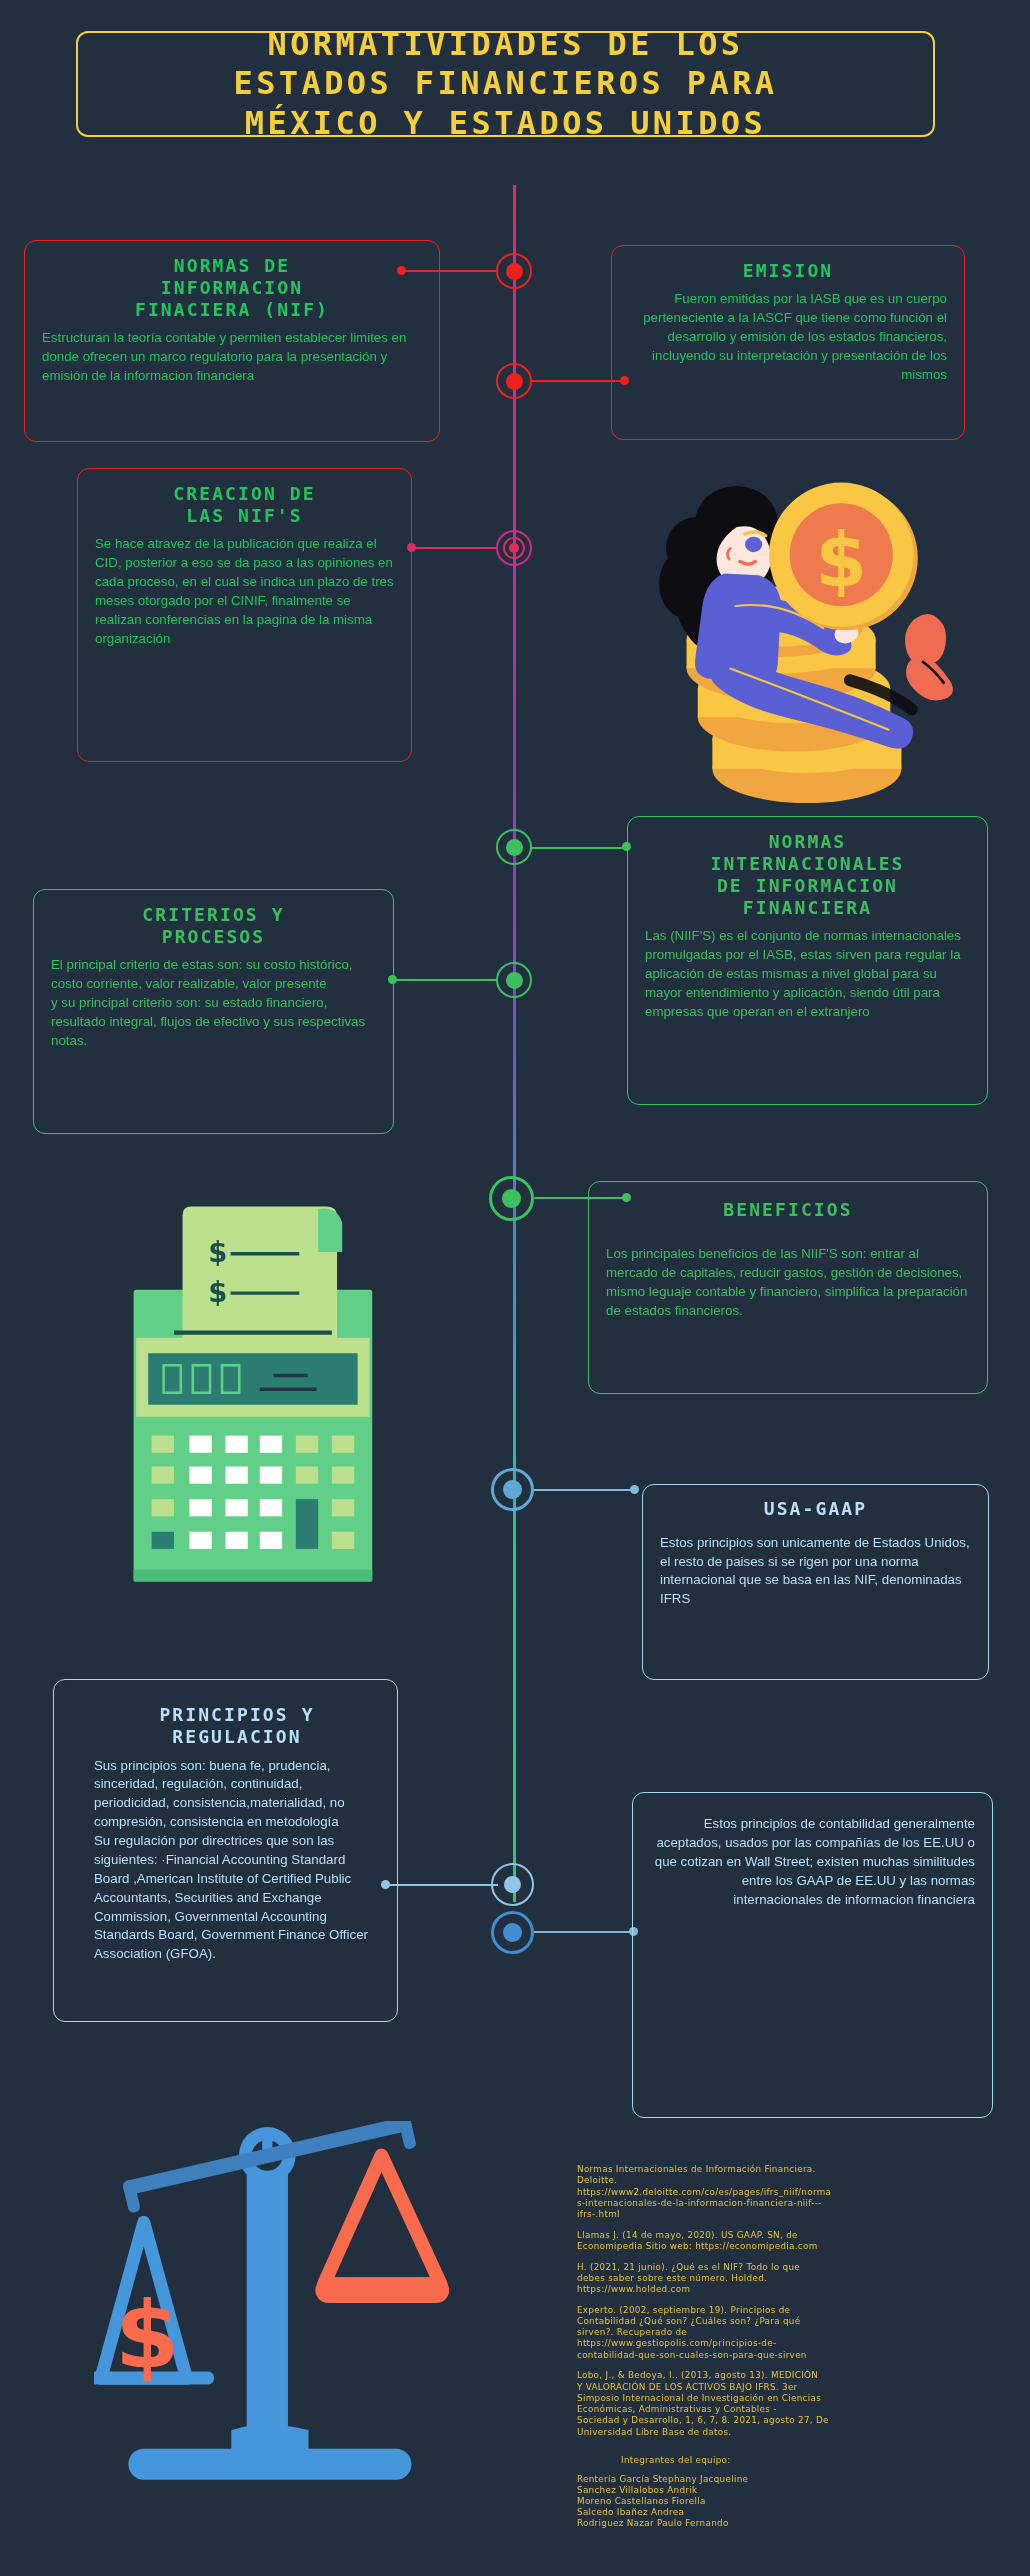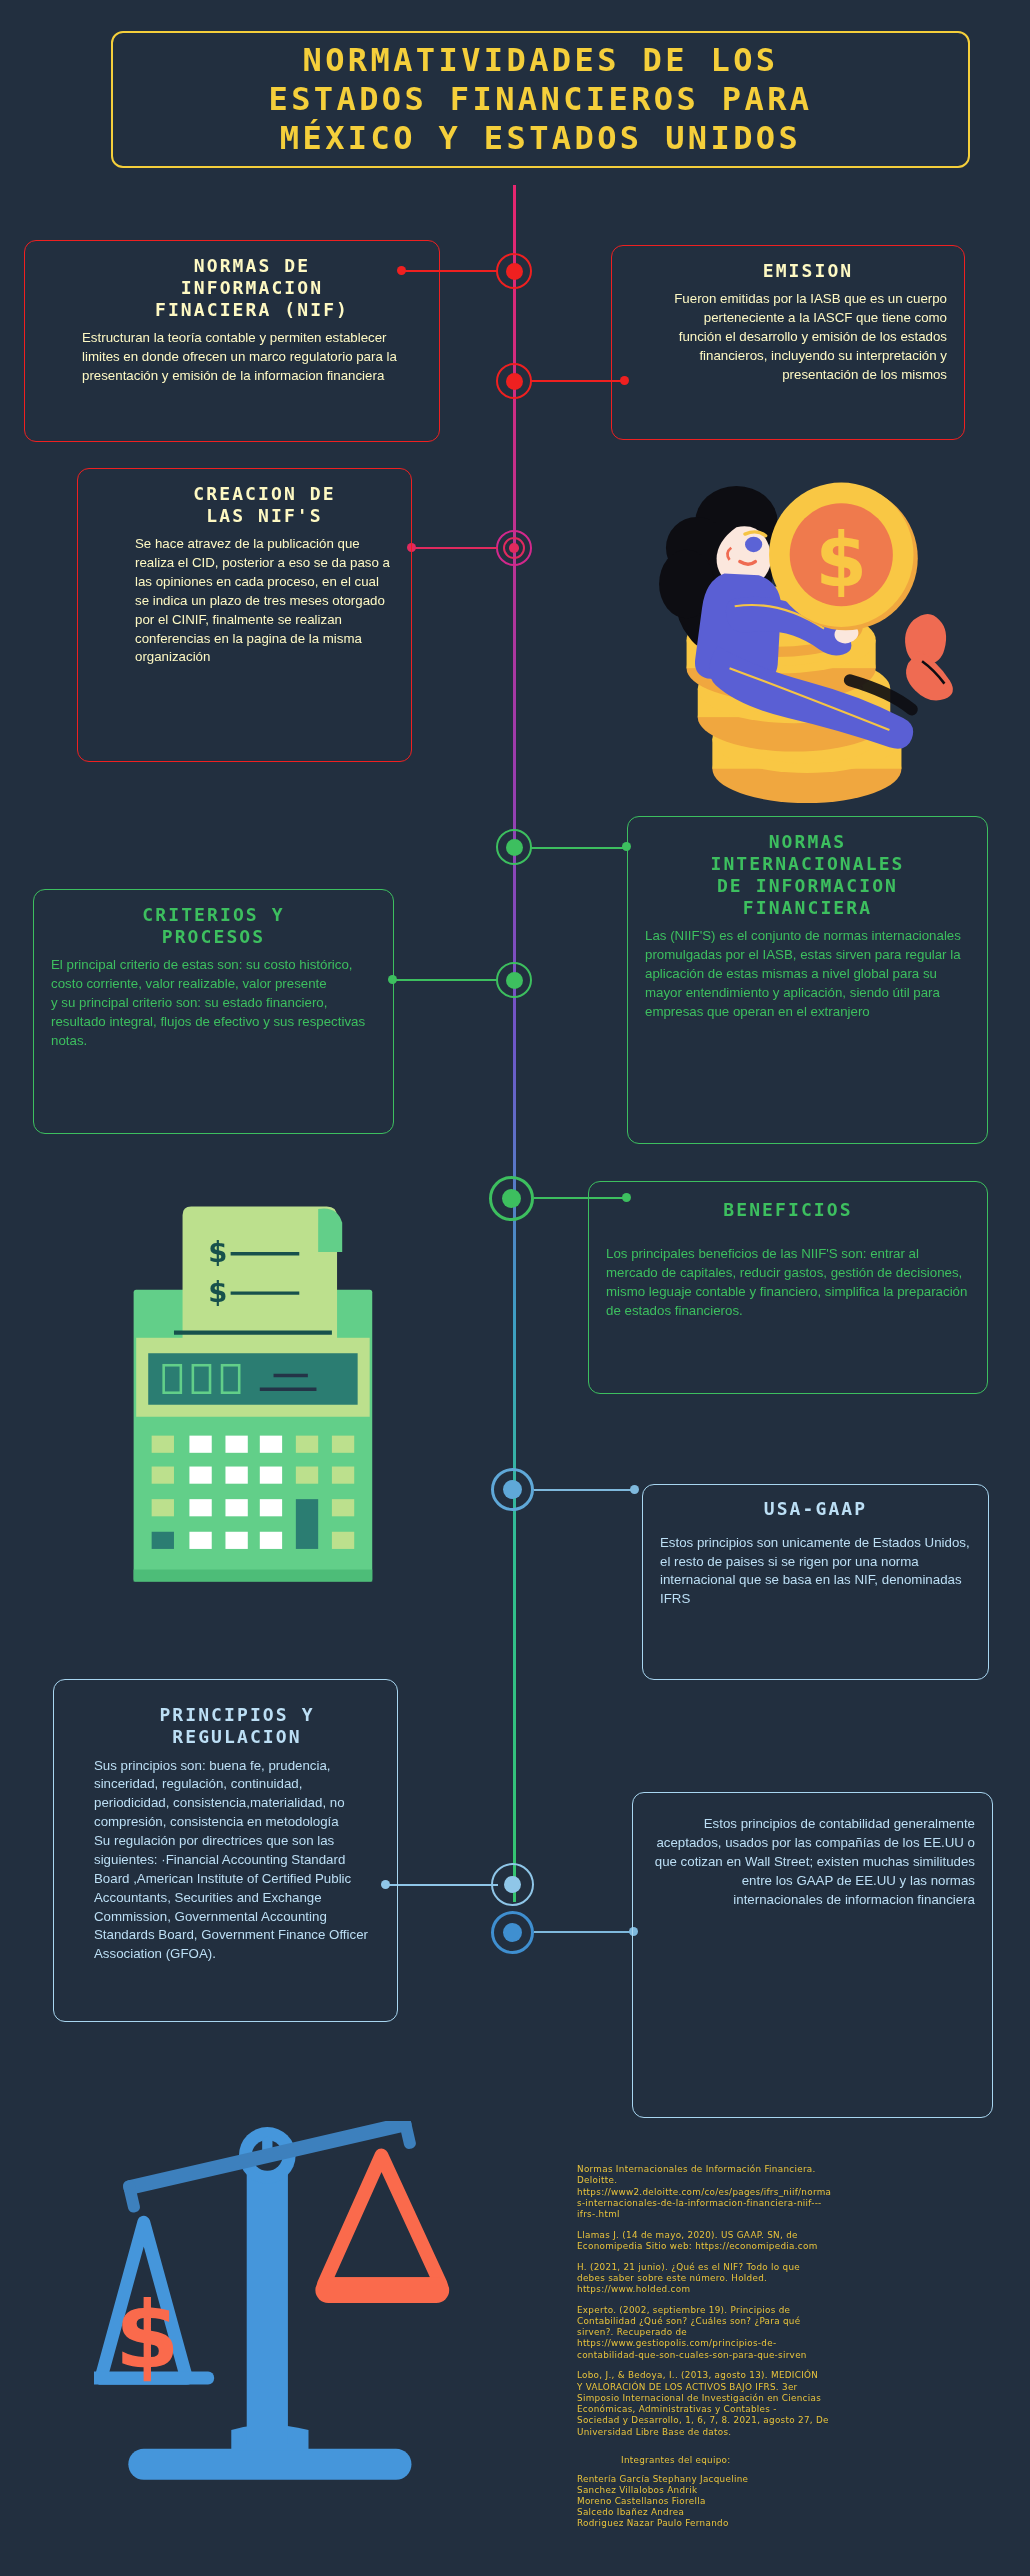--- a/index.html
+++ b/index.html
@@ -20,27 +20,26 @@
     height: 2576px;
     background: #222f3f;
   }
 
   
   .title-box {
     position: absolute;
     left: 76px;
     top: 31px;
     width: 859px;
-    height: 137px;
+    height: 106px;
     border: 2.6px solid #f5cf3b;
     border-radius: 12px;
     display: flex;
     align-items: center;
     justify-content: center;
-    margin-left: 35px;
   }
   .title-text {
     color: #f5cf3b;
     font-family: "DejaVu Sans Mono", monospace;
     font-size: 32px;
     font-weight: bold;
     letter-spacing: 3.4px;
     line-height: 1.22;
     text-align: center;
     text-transform: uppercase;
@@ -111,21 +110,21 @@
     white-space: pre-line;
   }
   .card p {
     font-family: "Liberation Sans", sans-serif;
     font-size: 13.3px;
     line-height: 1.42;
     white-space: pre-line;
   }
 
   .c-red   { border-color: #ef2020; }
-  .c-red h3, .c-red p { color: #fef9c3; margin-left: 40px; }
+  .c-red h3, .c-red p { color: #22c55e; }
   .c-green { border-color: #3dbf5f; }
   .c-green h3, .c-green p { color: #3dbf5f; }
   .c-blue  { border-color: #a8d6f0; }
   .c-blue h3, .c-blue p { color: #bcdff5; }
 
   .center-text { text-align: right; }
 
   
   .refs {
     position: absolute;
@@ -252,21 +251,21 @@
     <h3>EMISION</h3>
     <p class="center-text">Fueron emitidas por la IASB que es un cuerpo perteneciente a la IASCF que tiene como función el desarrollo y emisión de los estados financieros, incluyendo su interpretación y presentación de los mismos</p>
   </div>
 
   <div class="card c-red" style="left:77px; top:468px; width:335px; height:294px;">
     <h3>CREACION DE
 LAS NIF'S</h3>
     <p>Se hace atravez de la publicación que realiza el CID, posterior a eso se da paso a las opiniones en cada proceso, en el cual se indica un plazo de tres meses otorgado por el CINIF, finalmente se realizan conferencias en la pagina de la misma organización</p>
   </div>
 
-  <div class="card c-green" style="left:627px; top:816px; width:361px; height:328px;">
+  <div class="card c-green" style="left:627px; top:816px; width:361px; height:289px;">
     <h3>NORMAS
 INTERNACIONALES
 DE INFORMACION
 FINANCIERA</h3>
     <p>Las (NIIF'S) es el conjunto de normas internacionales promulgadas por el IASB, estas sirven para regular la aplicación de estas mismas a nivel global para su mayor entendimiento y aplicación, siendo útil para empresas que operan en el extranjero</p>
   </div>
 
   <div class="card c-green" style="left:33px; top:889px; width:361px; height:245px;">
     <h3>CRITERIOS Y
 PROCESOS</h3>

